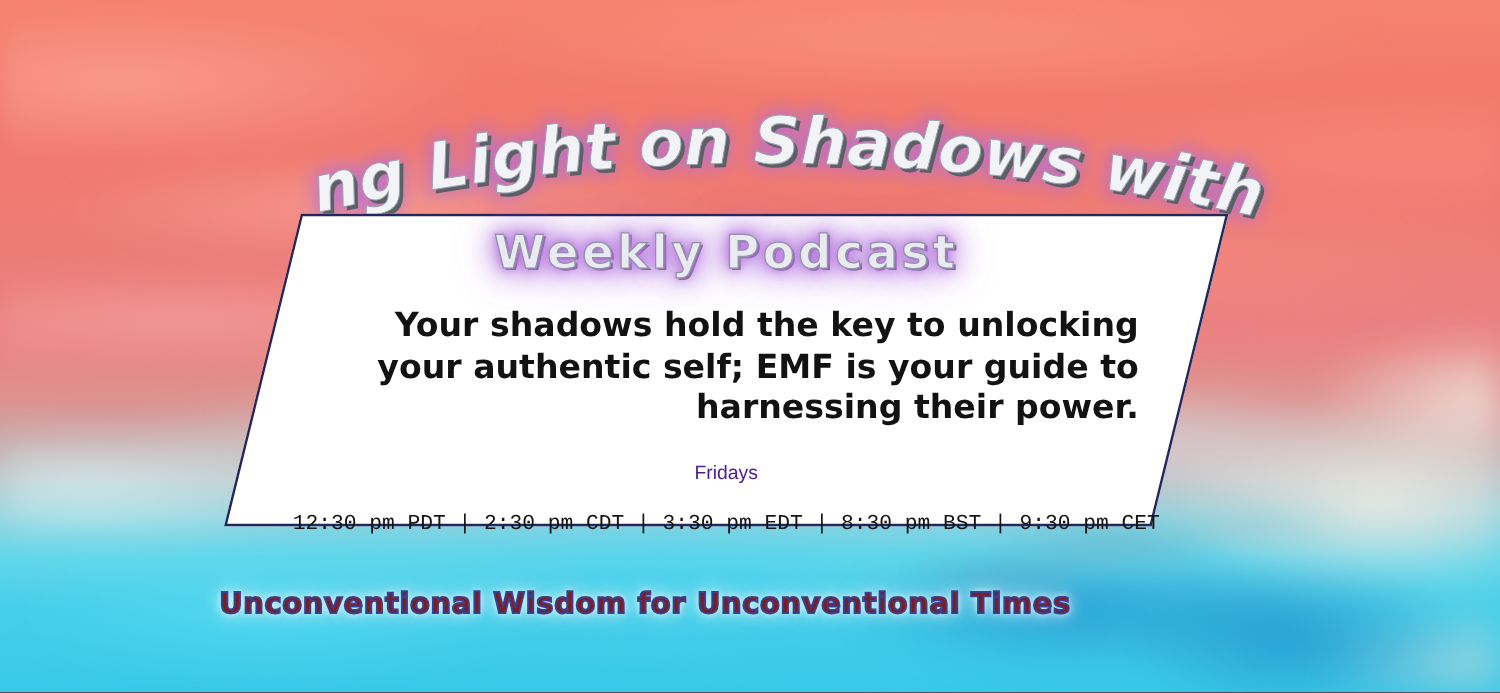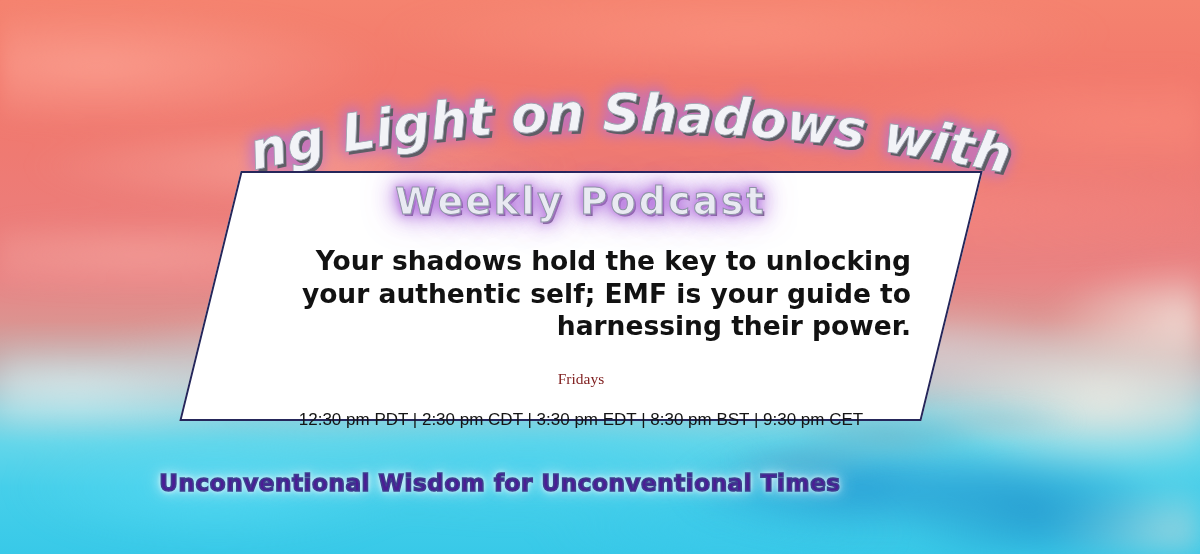--- a/index.html
+++ b/index.html
@@ -169,45 +169,45 @@
     text-align: right;
     font-family: "DejaVu Sans", sans-serif;
     font-weight: bold;
     font-size: 26.5px;
     line-height: 1.23;
     color: #121212;
   }
 
   #day-line {
     margin-top: 27px;
-    font-family: Liberation Serif, serif;
+    font-family: Liberation Sans, sans-serif;
     font-size: 15.5px;
-    color: #7f1d1d;
+    color: #4c1d95;
   }
 
   #times-line {
     margin-top: 22px;
-    font-family: Liberation Sans, sans-serif;
+    font-family: Liberation Mono, monospace;
     font-size: 17px;
     color: #151515;
     white-space: nowrap;
   }
 
   
   #bottom-tagline {
     position: absolute;
-    left: 0;
+    left: 16px;
     top: 470px;
     width: 1000px;
     text-align: center;
     font-family: "DejaVu Sans", sans-serif;
     font-weight: bold;
     font-size: 23px;
     letter-spacing: .6px;
-    color: #4c1d95;
+    color: #7f1d1d;
     -webkit-text-stroke: 1.6px #3b3f8e;
     text-shadow:
       0 0 5px rgba(255,255,255,.95),
       0 0 12px rgba(255,255,255,.85),
       0 0 20px rgba(230,245,255,.7);
     white-space: nowrap;
   }
 </style>
 </head>
 <body>

